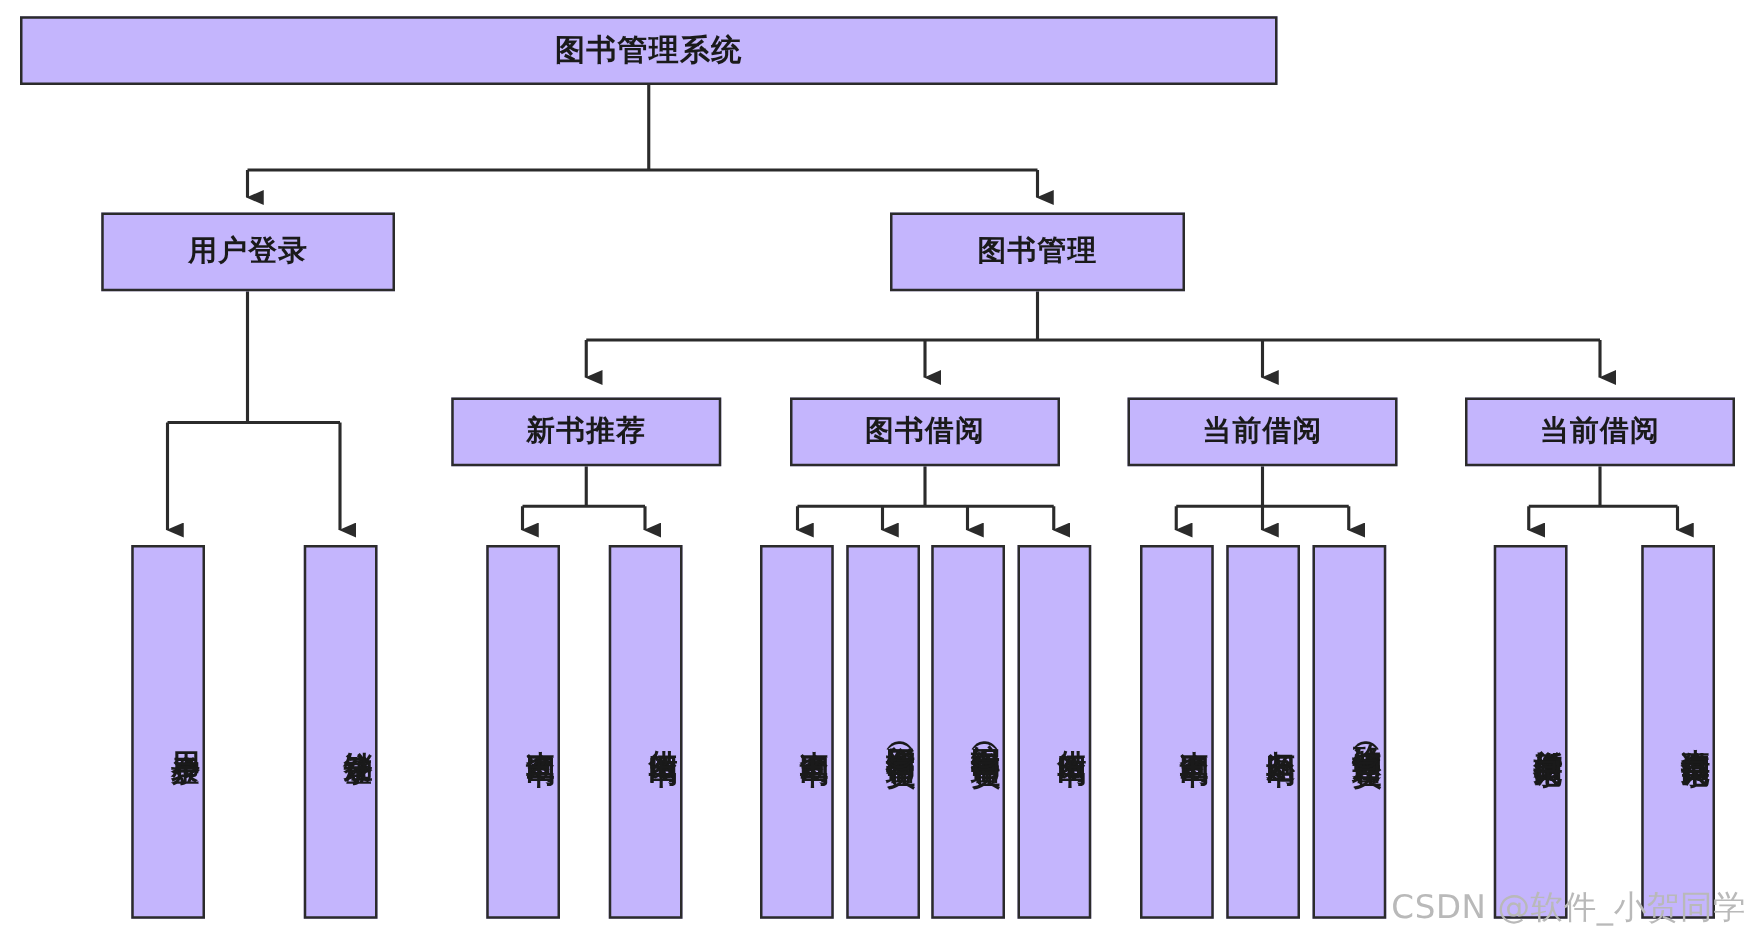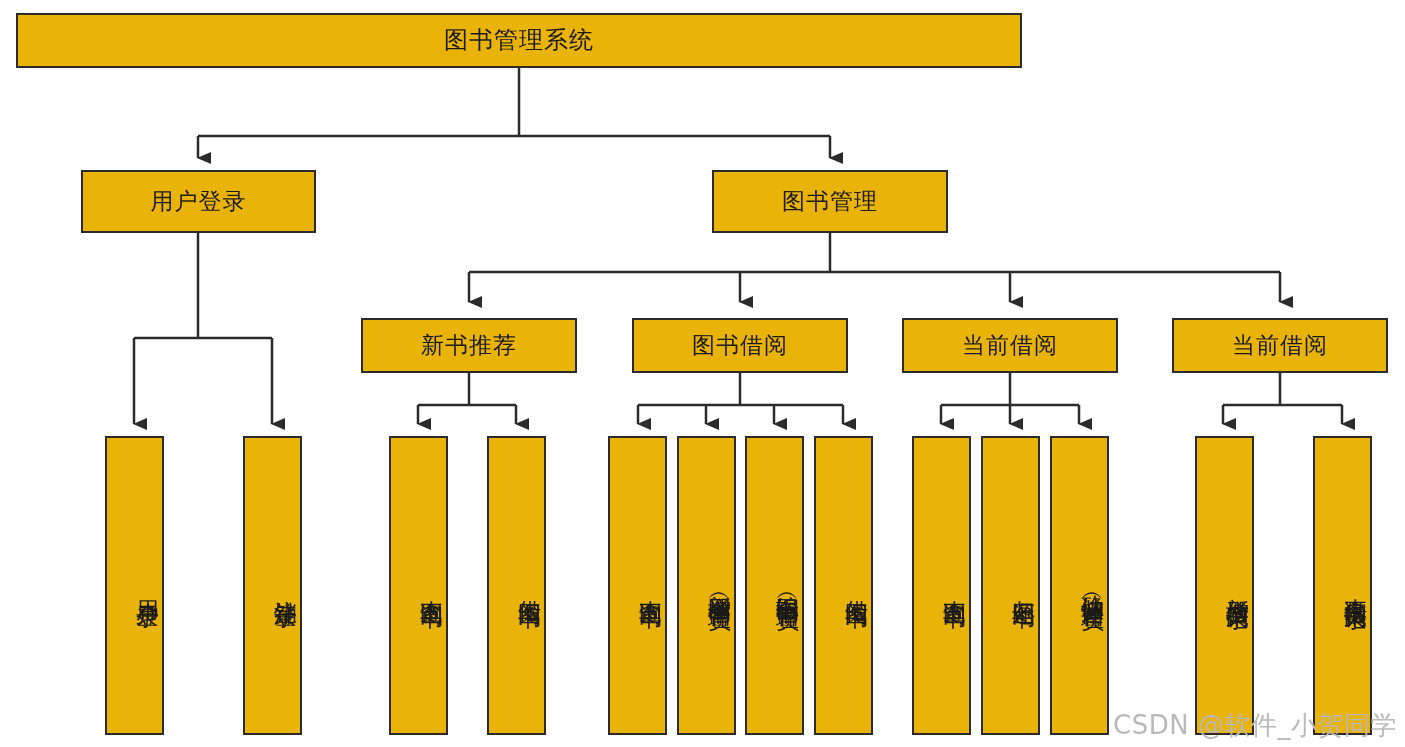--- a/index.html
+++ b/index.html
@@ -23,25 +23,26 @@
     left: 0;
     top: 0;
     width: 1405px;
     height: 747px;
     pointer-events: none;
   }
   .node {
     position: absolute;
     box-sizing: border-box;
     border: 2.5px solid #2b2b2b;
-    background: #eab308;
+    background: #c4b5fd;
     display: flex;
     align-items: center;
     justify-content: center;
     color: #1a1a1a;
+    font-weight: bold;
   }
   .node.horiz {
     font-size: 23px;
     letter-spacing: 1px;
     line-height: 1.2;
   }
   .node.vert {
     writing-mode: vertical-rl;
     text-orientation: upright;
     font-size: 23px;

